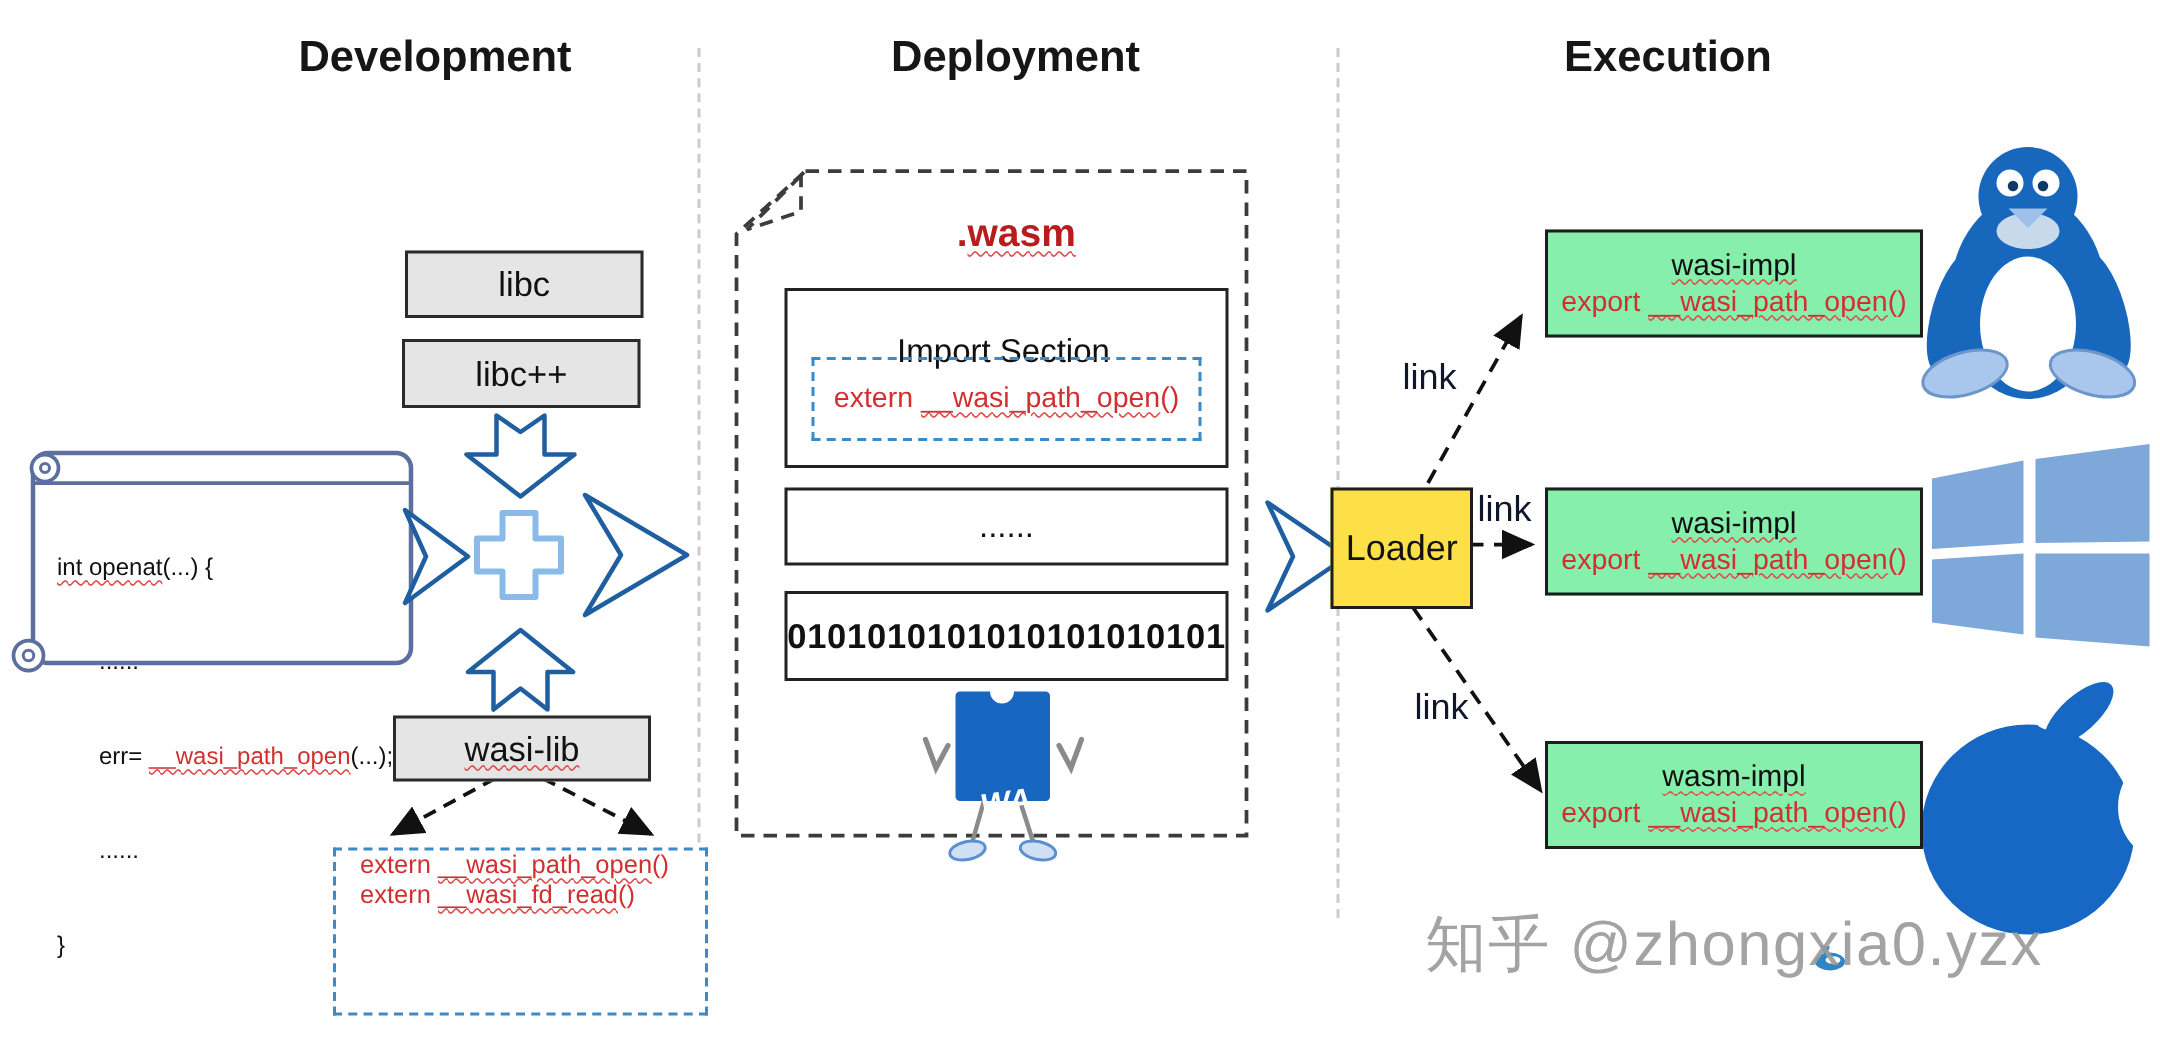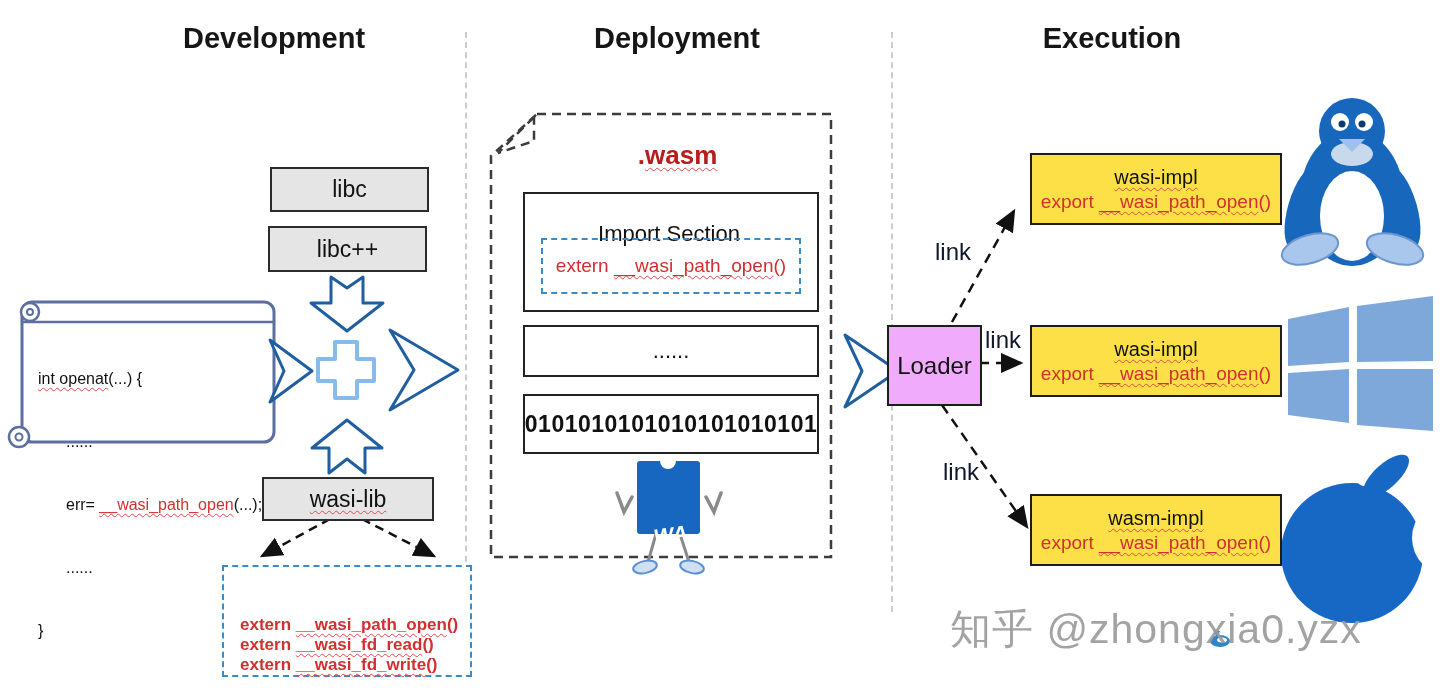--- a/index.html
+++ b/index.html
@@ -14,39 +14,39 @@
   .whitebox{position:absolute;background:#ffffff;border:2px solid #222;display:flex;
             align-items:center;justify-content:center;z-index:3;}
   .sq{text-decoration-line:underline;text-decoration-style:wavy;text-decoration-color:#e04c4c;
       text-decoration-thickness:1px;text-underline-offset:3px;}
   .red{color:#d23030;}
   .code{position:absolute;left:38px;top:326px;width:232px;font-size:16px;line-height:21px;
         color:#111;white-space:pre;z-index:3;}
   .code .ind{padding-left:28px;}
   .externbox{position:absolute;left:222px;top:565px;width:250px;height:112px;
              border:2px dashed #3a8bc8;background:#fff;z-index:3;
-             display:flex;flex-direction:column;justify-content:flex-end;padding-left:16px;box-sizing:border-box;font-weight:bold;}
+             display:flex;flex-direction:column;justify-content:flex-start;padding-left:16px;box-sizing:border-box;}
   .exrow{font-size:17px;color:#d23030;white-space:pre;}
-  .impl{position:absolute;left:1030px;width:248px;height:68px;background:#fde047;border:2.5px solid #1d1d1d;
+  .impl{position:absolute;left:1030px;width:248px;height:68px;background:#86efac;border:2.5px solid #1d1d1d;
         display:flex;flex-direction:column;align-items:center;justify-content:center;gap:2px;z-index:3;}
   .impl-title{font-size:20px;color:#111;}
   .impl-export{font-size:19px;white-space:pre;}
   .linklbl{position:absolute;font-size:24px;color:#0f172a;z-index:3;}
   .watermark{position:absolute;left:950px;top:602px;width:480px;font-size:41px;letter-spacing:1px;
              color:rgba(155,155,155,0.92);z-index:6;white-space:nowrap;}
   .wasmtitle{position:absolute;left:595px;top:140px;width:165px;text-align:center;font-size:26px;
              font-weight:600;color:#b91c1c;z-index:3;}
   .importtitle{position:absolute;left:523px;top:198px;width:292px;text-align:center;font-size:22px;
                color:#111;z-index:3;margin-top:23px;}
   .importinner{position:absolute;left:541px;top:238px;width:256px;height:52px;border:2px dashed #3a8bc8;
                display:flex;align-items:center;justify-content:center;font-size:19px;white-space:pre;z-index:3;}
   .dotsbox{position:absolute;left:523px;top:325px;width:292px;height:48px;font-size:22px;}
   .binbox{position:absolute;left:523px;top:394px;width:292px;height:56px;font-size:23px;font-weight:600;letter-spacing:0.5px;text-align:center;}
   .importwrap{position:absolute;left:523px;top:192px;width:292px;height:116px;border:2px solid #222;background:#fff;z-index:2;}
-  .loader{position:absolute;left:887px;top:325px;width:91px;height:77px;background:#f0abfc;
+  .loader{position:absolute;left:887px;top:325px;width:91px;height:77px;background:#fde047;
           border:2.5px solid #1d1d1d;display:flex;align-items:center;justify-content:center;
           font-size:24px;color:#111;z-index:3;}
 </style>
 </head>
 <body>
 
 <div class="canvas">
 
   <svg class="layer" viewBox="0 0 1440 695">
     <defs>
@@ -142,21 +142,21 @@
       <ellipse cx="1386" cy="476" rx="29" ry="12" fill="#1767c5" transform="rotate(-42 1386 476)"></ellipse>
     </g>
 
     <g>
       <ellipse cx="1220" cy="641" rx="10" ry="6" fill="#2e86c6"></ellipse>
       <ellipse cx="1222" cy="640" rx="5" ry="2.5" fill="#ffffff"></ellipse>
       <path d="M1213,630 l4,8 l3,-7 Z" fill="#2e86c6"></path>
     </g>
   </svg>
 
-  <div class="hdr" style="left:134px">Development</div>
+  <div class="hdr" style="left:150px">Development</div>
   <div class="hdr" style="left:537px">Deployment</div>
   <div class="hdr" style="left:972px">Execution</div>
 
   <div class="divider" style="left:465px"></div>
   <div class="divider" style="left:891px"></div>
 
   <div class="cyanbox" style="left:270px;top:167px;width:155px;height:41px">
     <span>libc</span>
   </div>
   <div class="cyanbox" style="left:268px;top:226px;width:155px;height:42px">
@@ -170,21 +170,20 @@
     <div><span class="sq">int openat</span><span>(...) {</span></div>
     <div class="ind">......</div>
     <div class="ind"><span>err= </span><span class="red sq">__wasi_path_open</span><span>(...);</span></div>
     <div class="ind">......</div>
     <div>}</div>
   </div>
 
   <div class="externbox">
     <div class="exrow"><span>extern </span><span class="sq">__wasi_path_open</span><span>()</span></div>
     <div class="exrow"><span>extern </span><span class="sq">__wasi_fd_read</span><span>()</span></div>
-    <div class="exrow"><span>extern </span><span class="sq">__wasi_fd_write</span><span>()</span></div>
   </div>
 
   <div class="wasmtitle"><span>.</span><span class="sq">wasm</span></div>
 
   <div class="importwrap"></div>
   <div class="importtitle">Import Section</div>
   <div class="importinner red"><span>extern </span><span class="sq">__wasi_path_open</span><span>()</span></div>
 
   <div class="whitebox dotsbox">
       <span>......</span>

